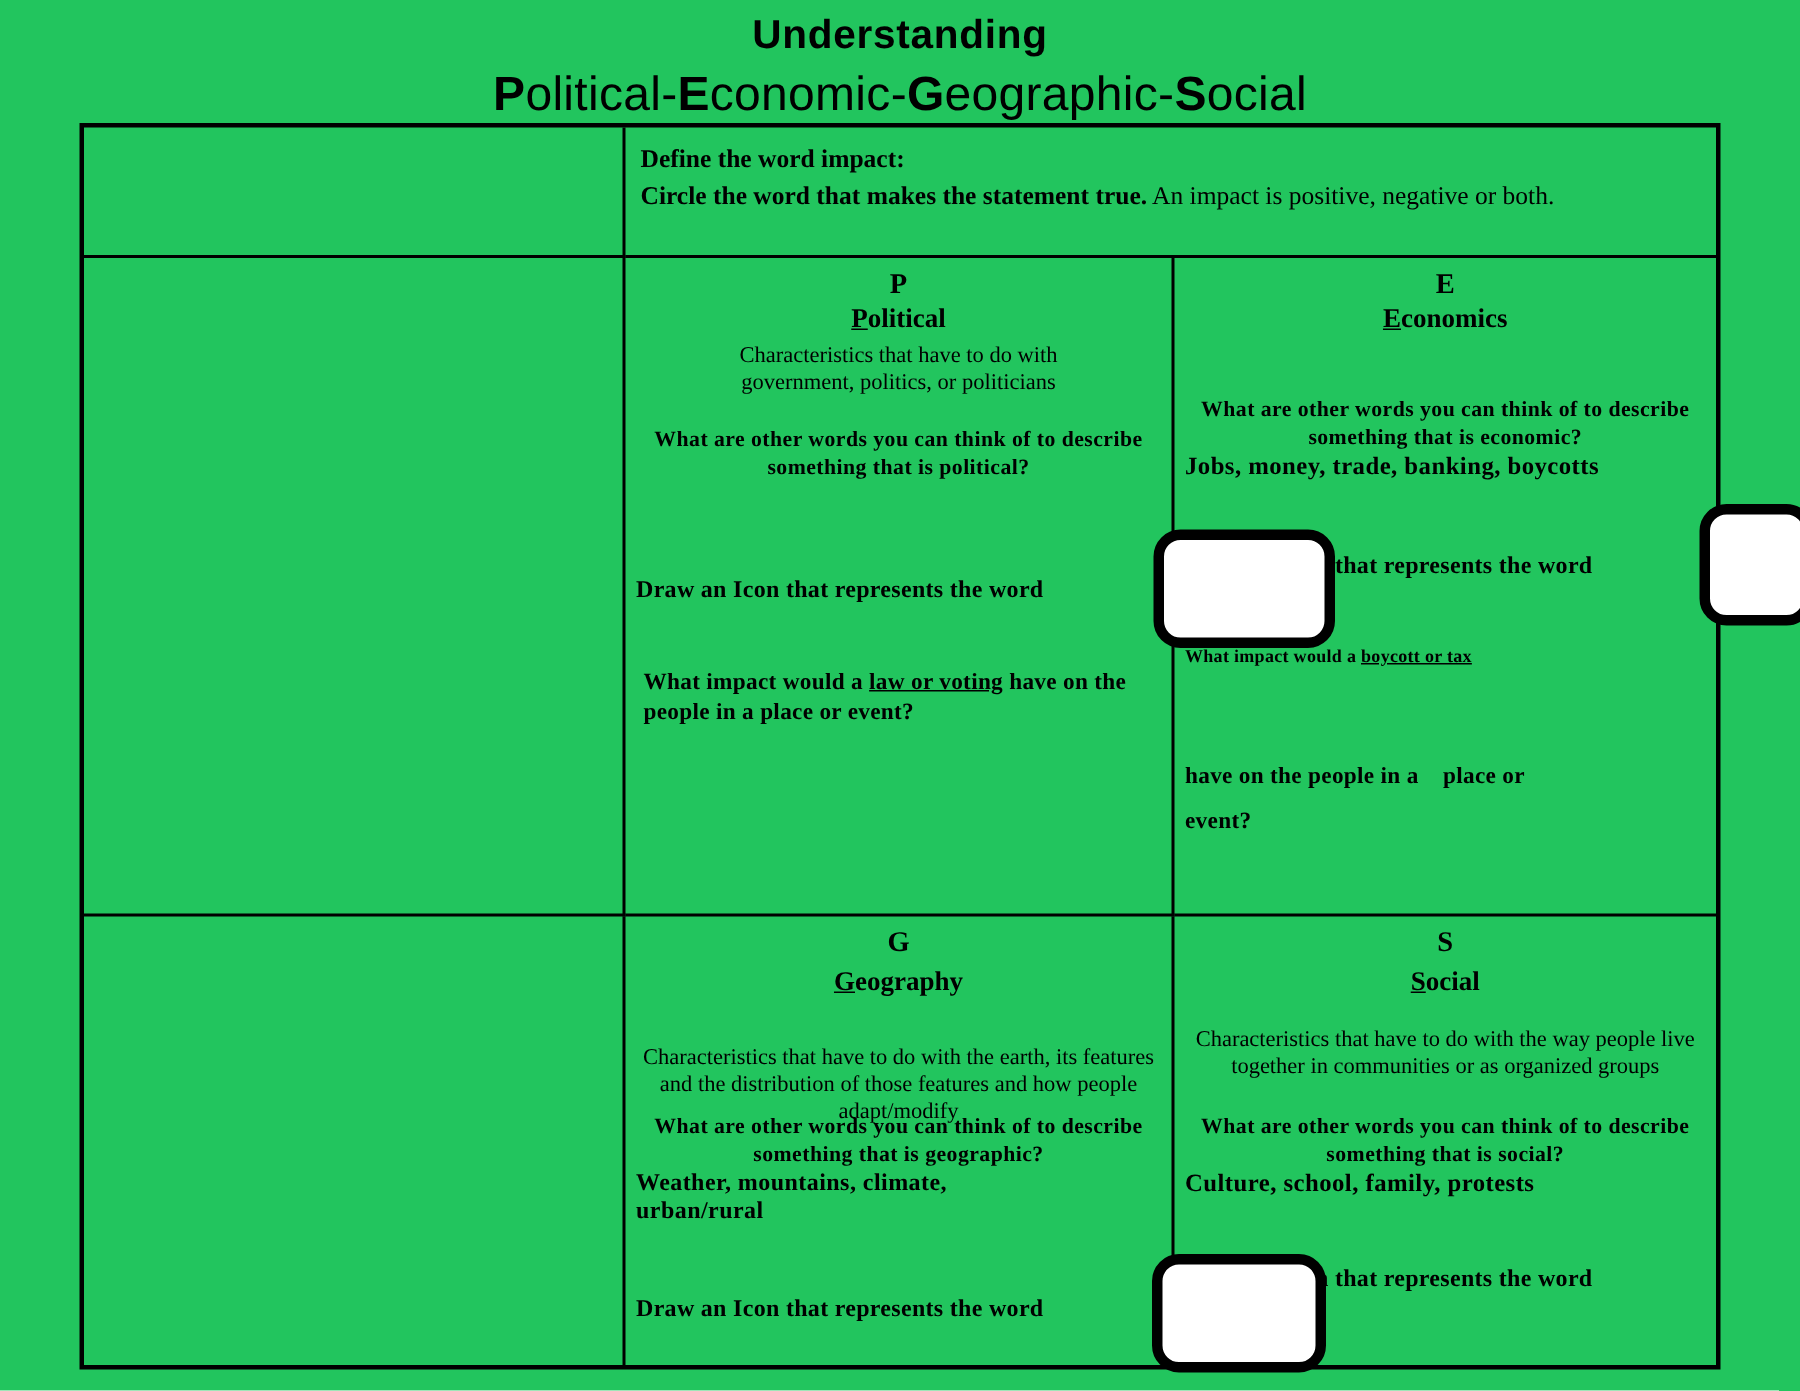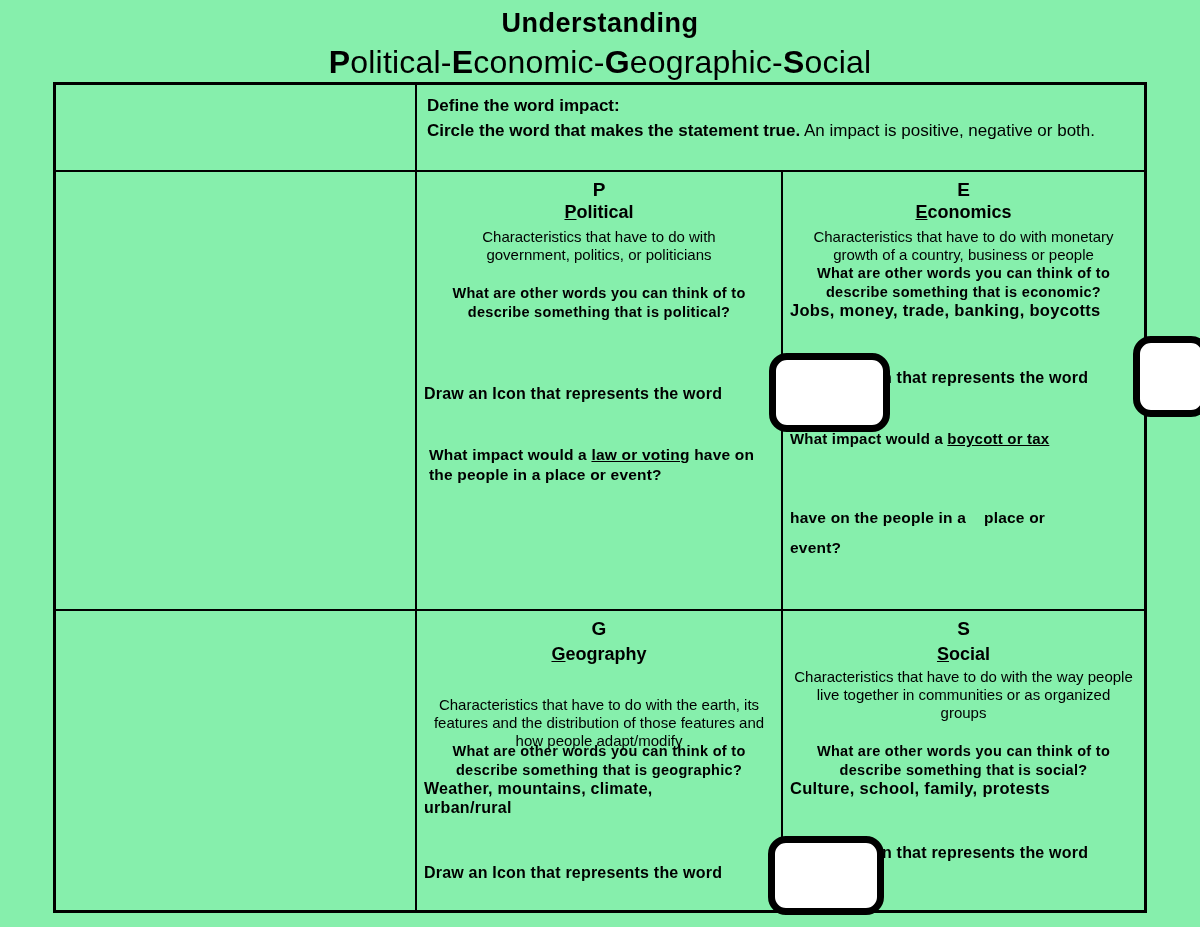--- a/index.html
+++ b/index.html
@@ -1,36 +1,37 @@
 <!DOCTYPE html>
 <html><head>
 <meta charset="utf-8">
 <style>
   html,body { margin:0; padding:0; background:#ffffff; }
   .sheet {
     position:relative; width:1200px; height:927px; overflow:hidden;
-    background:#86efac; color:#000;
+    background:#22c55e; color:#000;
     font-family:"Liberation Sans", sans-serif;
   }
   .title {
     position:absolute; top:8px; left:0; width:100%;
     text-align:center; font-size:27px; font-weight:bold; letter-spacing:.5px;
   }
   .subtitle {
     position:absolute; top:44px; left:0; width:100%;
     text-align:center; font-size:32px; letter-spacing:.2px;
   }
   .subtitle b { font-weight:bold; }
 
   .pegs-table {
     position:absolute; left:53px; top:82px; width:1094px; height:831px;
     box-sizing:border-box; border:3px solid #000;
     display:grid;
     grid-template-columns:361px 366px auto;
     grid-template-rows:87px 439px auto;
+    font-family:Liberation Serif, serif;
   }
   .cell { position:relative; box-sizing:border-box; border-right:2px solid #000; border-bottom:2px solid #000; }
   .cell.last-col { border-right:none; }
   .cell.last-row { border-bottom:none; }
   .define-cell { grid-column:2 / 4; padding:8px 10px; font-size:17px; line-height:25px; }
   .def-bold { font-weight:bold; }
   .def-wrap { max-width:670px; }
 
   
   .abs { position:absolute; left:0; right:0; }
@@ -50,32 +51,32 @@
   .p-answer { top:149px; font-size:15px; text-align:center; }
   .p-draw { top:213px; }
   .p-impq { top:273px; font-weight:bold; font-size:15.5px; line-height:19.5px; letter-spacing:.2px; max-width:340px; margin:0 auto; }
   .p-impans { top:336px; font-weight:bold; font-size:16px; line-height:19px; letter-spacing:.2px; text-align:center; max-width:340px; margin:0 auto; }
 
   
   .e-desc { top:56px; max-width:348px; }
   .e-prompt { top:92px; max-width:340px; }
   .e-answer { top:129px; font-size:16.5px; }
   .e-draw { top:197px; }
-  .e-impq1 { top:258px; font-weight:bold; font-size:15px; letter-spacing:.2px; }
+  .e-impq1 { top:258px; font-weight:bold; font-size:12px; letter-spacing:.2px; }
   .e-impl2 { top:337px; font-weight:bold; font-size:15.5px; letter-spacing:.2px; white-space:pre-wrap; }
   .e-impl3 { top:367px; font-weight:bold; font-size:15.5px; letter-spacing:.2px; }
 
   
   .g-desc { top:57px; max-width:350px;margin-top:28px; }
   .g-prompt { top:131px; max-width:346px; }
   .g-answer { top:168px; font-size:16px; line-height:19px; }
   .g-draw { top:253px; }
 
   
-  .s-desc { top:57px; max-width:340px; }
+  .s-desc { top:73px; max-width:340px; }
   .s-prompt { top:131px; max-width:346px; }
   .s-answer { top:168px; font-size:16.5px; }
   .s-draw { top:233px; }
 
   
   .drawn-box {
     position:absolute; box-sizing:border-box; background:#fff;
     border:7px solid #000; border-radius:18px; z-index:5;
   }
   .box-e      { left:769px;  top:353px; width:121px; height:79px; }
@@ -106,21 +107,20 @@
       <div class="abs word"><span class="uline">P</span><span>olitical</span></div>
       <div class="abs desc p-desc">Characteristics that have to do with government, politics, or politicians</div>
       <div class="abs prompt p-prompt">What are other words you can think of to describe something that is political?</div>
       <div class="abs left-pad draw-label p-draw">Draw an Icon that represents the word</div>
       <div class="abs p-impq"><span>What impact would a </span><span class="uline">law or voting</span><span> have on the people in a place or event?</span></div>
     </div>
 
     <div class="cell last-col">
       <div class="abs big-letter">E</div>
       <div class="abs word"><span class="uline">E</span><span>conomics</span></div>
-      <div class="abs desc e-desc">Characteristics that have to do with monetary growth of a country, business or people</div>
       <div class="abs prompt e-prompt">What are other words you can think of to describe something that is economic?</div>
       <div class="abs left-pad answer e-answer">Jobs, money, trade, banking, boycotts</div>
       <div class="abs left-pad draw-label e-draw">Draw an Icon that represents the word</div>
       <div class="abs left-pad e-impq1"><span>What impact would a </span><span class="uline">boycott or tax</span></div>
       <div class="abs left-pad e-impl2">have on the people in a    place or</div>
       <div class="abs left-pad e-impl3">event?</div>
     </div>
 
     <div class="cell last-row"></div>
 

